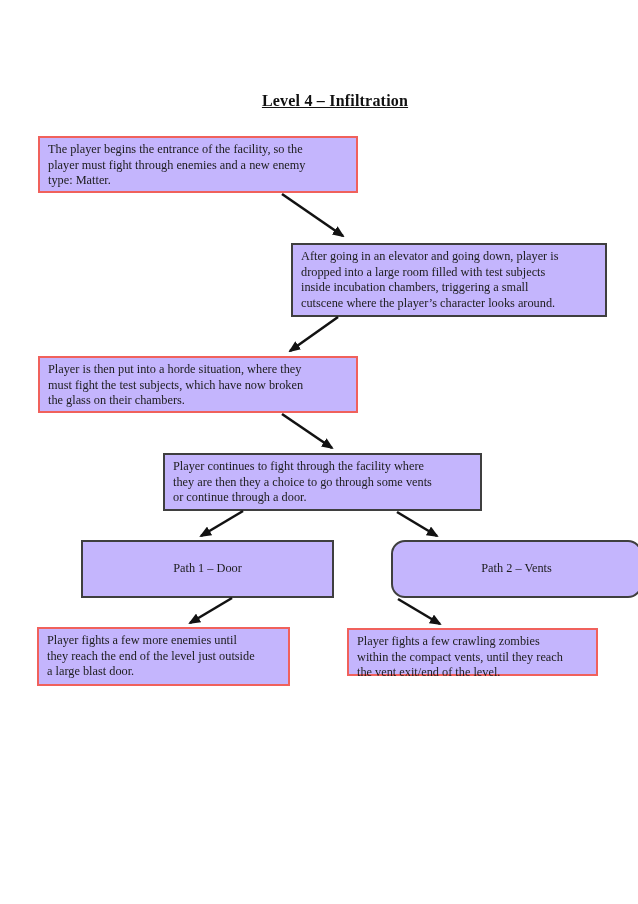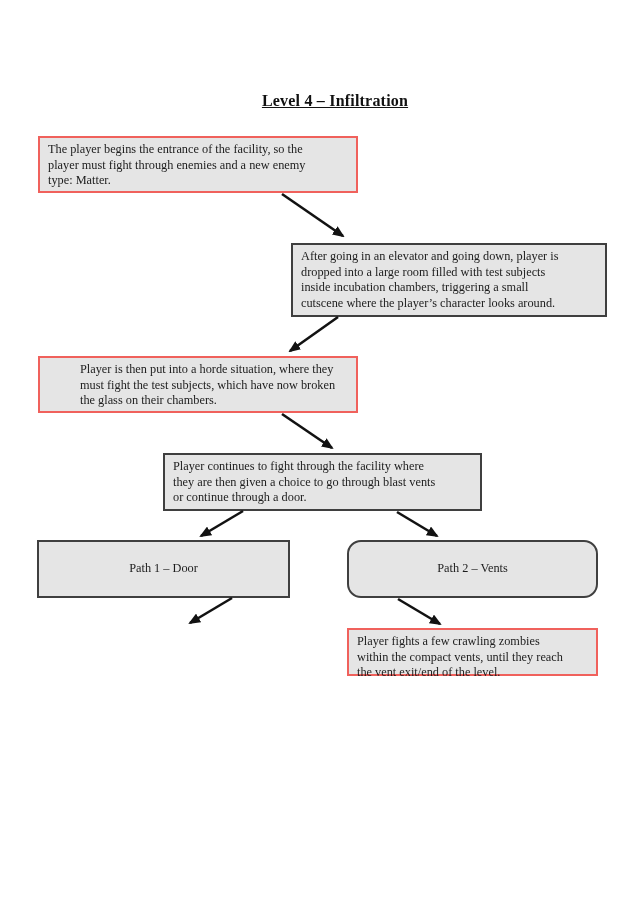--- a/index.html
+++ b/index.html
@@ -25,37 +25,38 @@
     text-align: center;
     font-size: 16px;
     font-weight: bold;
     text-decoration: underline;
     color: #111111;
     letter-spacing: 0.2px;
   }
   .flow-box {
     position: absolute;
     box-sizing: border-box;
-    background: #e5e5e5;
+    background: #c4b5fd;
     border: 2px solid #3f3f3f;
   }
   .flow-box.red {
     border-color: #f0615c;
   }
   .box-text {
     padding: 4px 8px 0 8px;
     font-size: 12.3px;
     line-height: 1.27;
     white-space: pre-line;
     color: #1c1c1c;
   }
   .flow-box.label-box {
     display: flex;
     align-items: center;
     justify-content: center;
+    margin-left: 44px;
   }
   .flow-box.label-box .box-text {
     padding: 0;
     white-space: nowrap;
   }
   svg.arrow-layer {
     position: absolute;
     top: 0;
     left: 0;
     width: 638px;
@@ -81,40 +82,45 @@
 type: Matter.</div>
   </div>
 
   <div class="flow-box" style="left:291px; top:243px; width:316px; height:74px;">
     <div class="box-text">After going in an elevator and going down, player is
 dropped into a large room filled with test subjects
 inside incubation chambers, triggering a small
 cutscene where the player’s character looks around.</div>
   </div>
 
-  <div class="flow-box red" style="left:38px; top:356px; width:320px; height:57px;padding-left:32px;">
+  <div class="flow-box red" style="left:38px; top:356px; width:320px; height:57px;">
     <div class="box-text">Player is then put into a horde situation, where they
 must fight the test subjects, which have now broken
 the glass on their chambers.</div>
   </div>
 
   <div class="flow-box" style="left:163px; top:453px; width:319px; height:58px;">
     <div class="box-text">Player continues to fight through the facility where
-they are then given a choice to go through blast vents
+they are then they a choice to go through some vents
 or continue through a door.</div>
   </div>
 
   <div class="flow-box label-box" style="left:37px; top:540px; width:253px; height:58px;">
     <div class="box-text">Path 1 – Door</div>
   </div>
 
   <div class="flow-box label-box" style="left:347px; top:540px; width:251px; height:58px;border-radius:14px;">
     <div class="box-text">Path 2 – Vents</div>
   </div>
 
+  <div class="flow-box red" style="left:37px; top:627px; width:253px; height:59px;">
+    <div class="box-text">Player fights a few more enemies until
+they reach the end of the level just outside
+a large blast door.</div>
+  </div>
 
   <div class="flow-box red" style="left:347px; top:628px; width:251px; height:48px;">
     <div class="box-text">Player fights a few crawling zombies
 within the compact vents, until they reach
 the vent exit/end of the level.</div>
   </div>
 
   <svg class="arrow-layer" viewBox="0 0 638 904" xmlns="http://www.w3.org/2000/svg">
     <defs>
       <marker id="ah" markerWidth="12" markerHeight="10" refX="10" refY="5" orient="auto" markerUnits="userSpaceOnUse">

